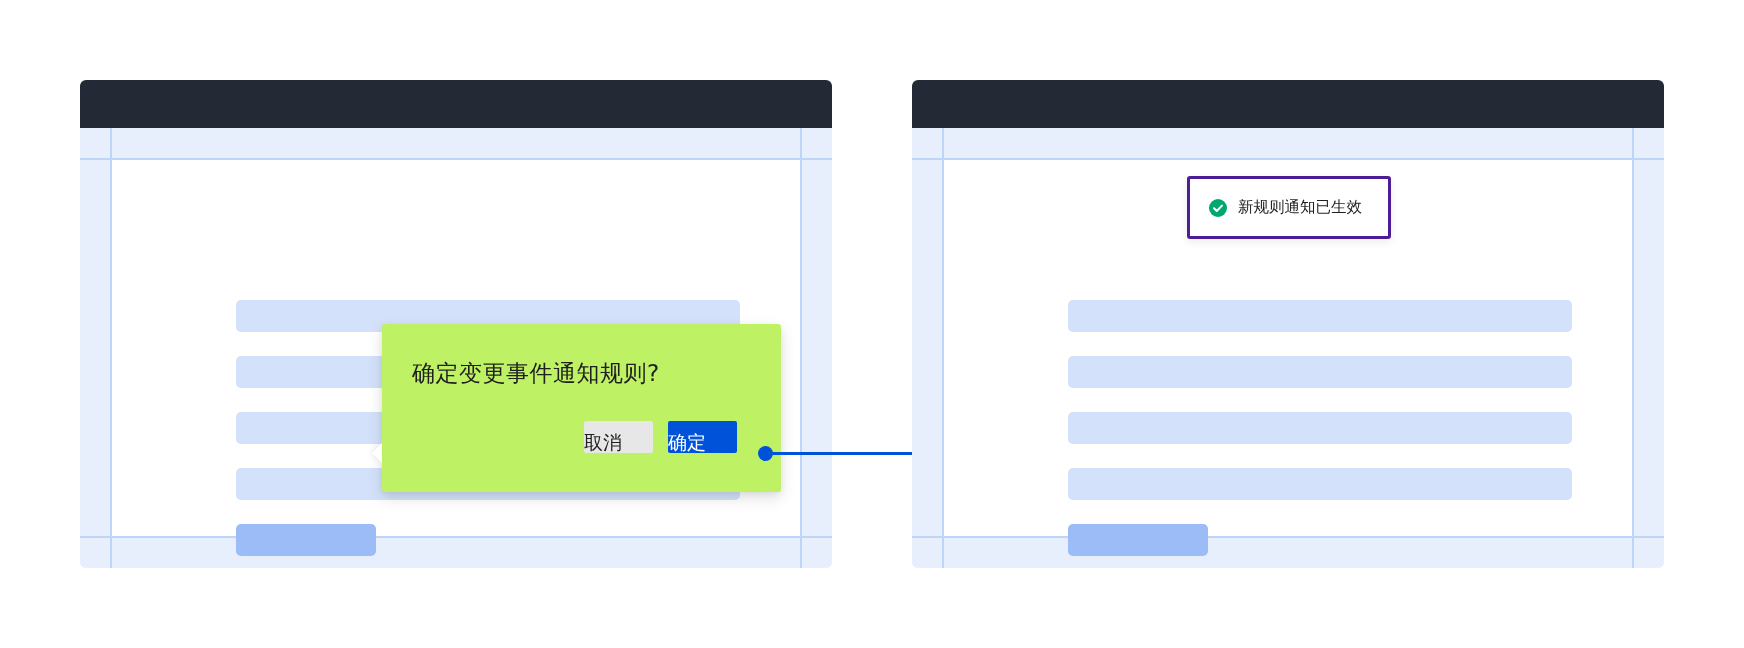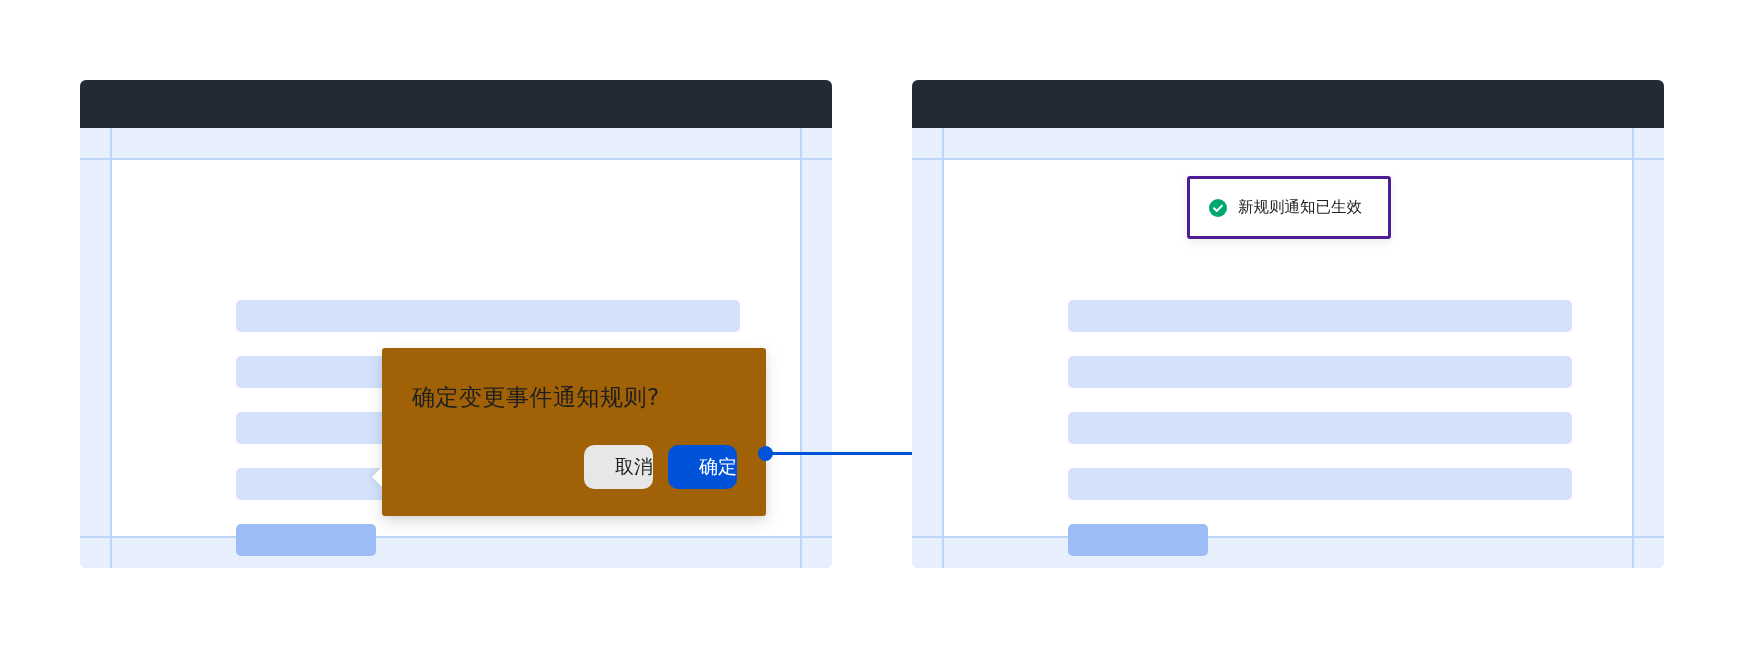--- a/index.html
+++ b/index.html
@@ -16,29 +16,29 @@
   .gline { position: absolute; background: #bcd5f8; }
   .gline.v1 { left: 30px; top: 48px; width: 2px; height: 440px; }
   .gline.v2 { left: 720px; top: 48px; width: 2px; height: 440px; }
   .gline.h1 { left: 0; top: 78px; width: 100%; height: 2px; }
   .gline.h2 { left: 0; top: 456px; width: 100%; height: 2px; }
   .content { position: absolute; left: 32px; top: 80px; width: 688px; height: 376px; background: #ffffff; }
   .bar { position: absolute; left: 124px; width: 504px; height: 32px; border-radius: 5px; background: #d3e2fa; }
   .bar.b1 { top: 140px; } .bar.b2 { top: 196px; } .bar.b3 { top: 252px; } .bar.b4 { top: 308px; }
   .btn-bar { position: absolute; left: 124px; top: 364px; width: 140px; height: 32px; border-radius: 5px; background: #9bbcf7; }
 
-  .popconfirm { position: absolute; left: 382px; top: 348px; width: 384px; height: 168px;
-                background: #a16207; border-radius: 3px;
-                box-shadow: 0 6px 16px rgba(0,0,0,0.12), 0 2px 6px rgba(0,0,0,0.06); }
+  .popconfirm { position: absolute; left: 382px; top: 324px; width: 384px; height: 168px;
+                background: #bef264; border-radius: 3px;
+                box-shadow: 0 6px 16px rgba(0,0,0,0.12), 0 2px 6px rgba(0,0,0,0.06); padding-left: 15px; }
   .popconfirm .arrow { position: absolute; left: -10px; top: 119px; width: 0; height: 0;
                        border-top: 10px solid transparent; border-bottom: 10px solid transparent;
                        border-right: 10px solid #ffffff; filter: drop-shadow(-2px 0 2px rgba(0,0,0,0.05)); }
   .popconfirm .title { position: absolute; left: 30px; top: 34px; font-size: 23px; color: #1f1f1f; white-space: nowrap; letter-spacing: 0.5px; }
-  .pbtn { position: absolute; top: 97px; height: 44px; width: 69px; border-radius: 10px;
-          font-size: 19px; line-height: 43px; text-align: right; cursor: pointer; }
+  .pbtn { position: absolute; top: 97px; height: 32px; width: 69px; border-radius: 2px;
+          font-size: 19px; line-height: 43px; text-align: left; cursor: pointer; }
   .pbtn.cancel { left: 202px; background: #e7e7e7; color: #1f1f1f; }
   .pbtn.confirm { left: 286px; background: #0052d9; color: #ffffff; }
 
   .connector-line { position: absolute; left: 765px; top: 452px; width: 238px; height: 3px; background: #0052d9; }
   .connector-dot { position: absolute; left: 758px; top: 446px; width: 15px; height: 15px; border-radius: 50%; background: #0052d9; }
   .connector-arrow { position: absolute; left: 999px; top: 446px; width: 0; height: 0;
                      border-top: 7.5px solid transparent; border-bottom: 7.5px solid transparent;
                      border-left: 15px solid #0052d9; }
 
   .toast { position: absolute; left: 1187px; top: 176px; width: 198px; height: 57px;

